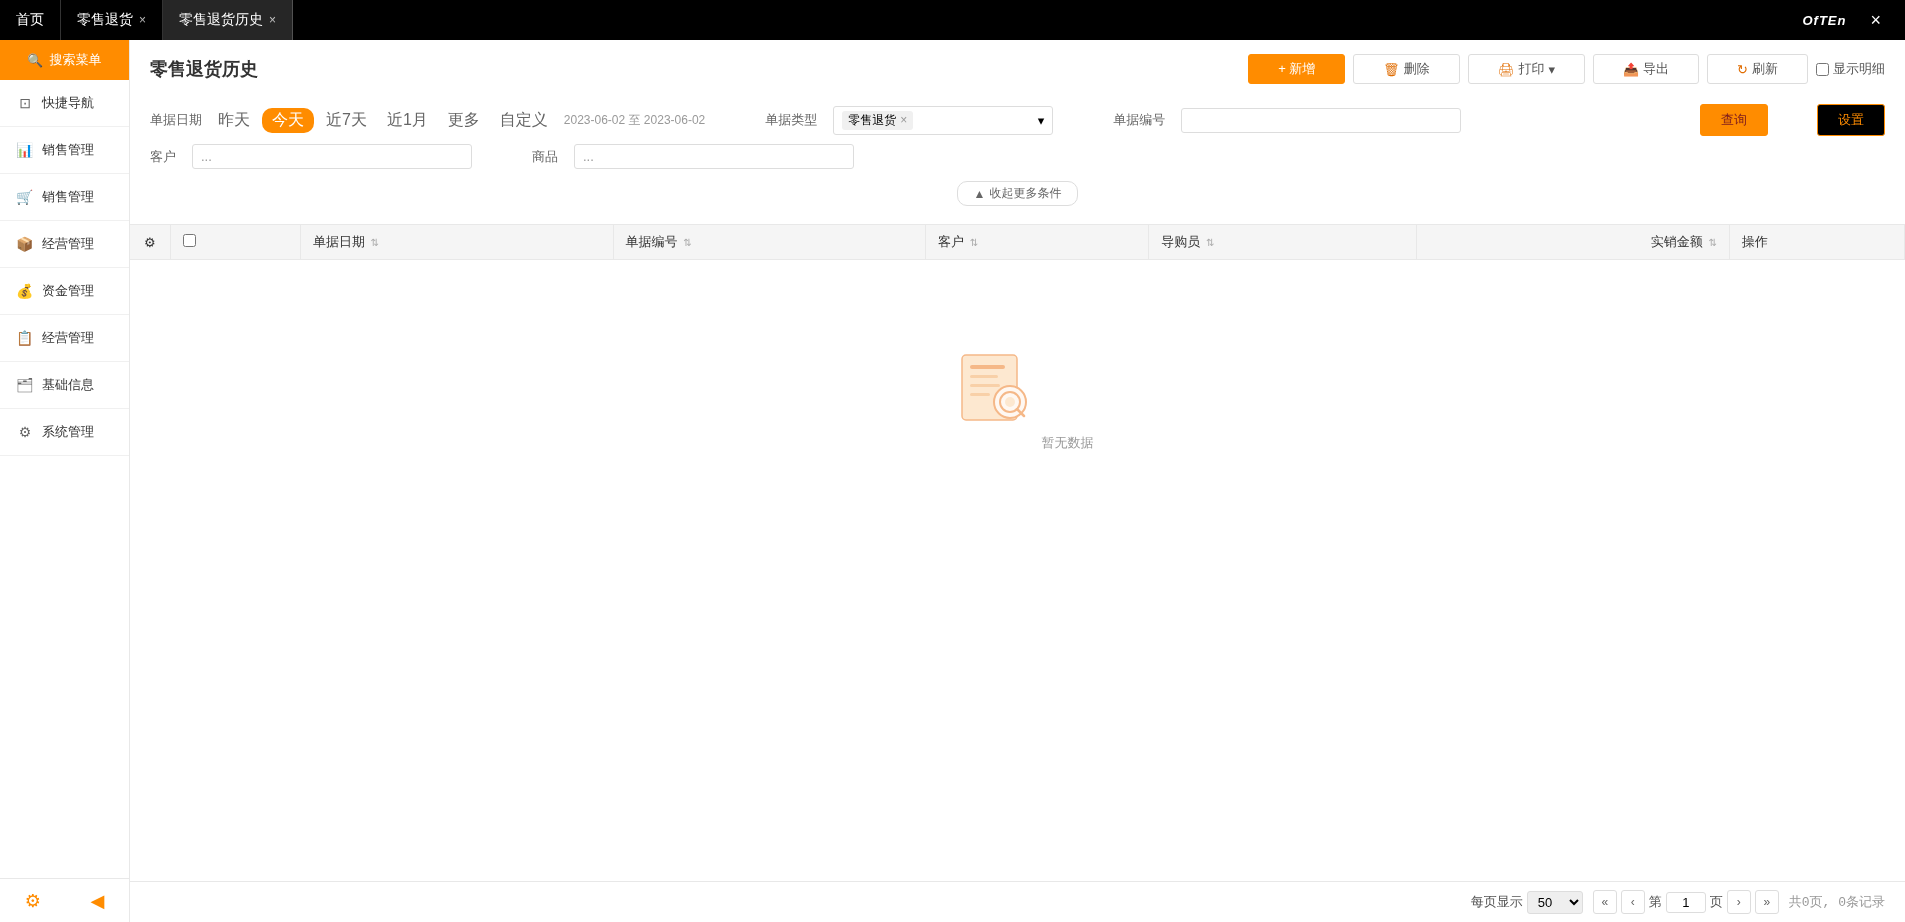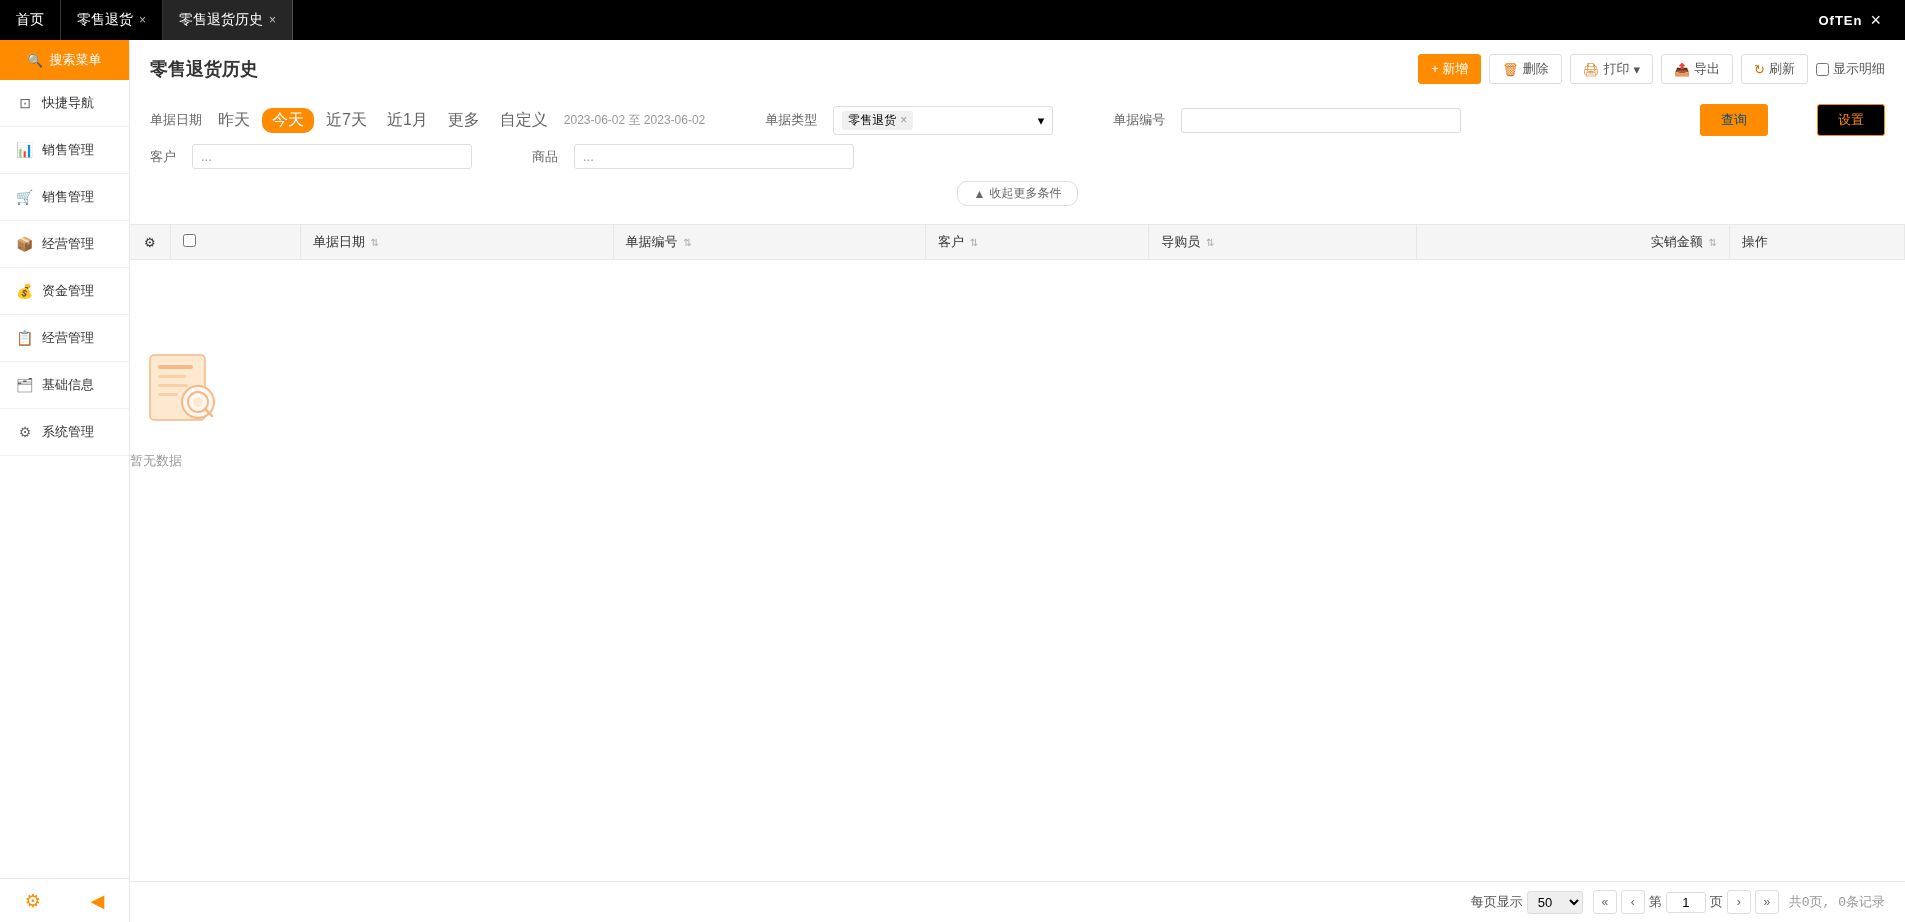--- a/index.html
+++ b/index.html
@@ -140,37 +140,37 @@
     }
     .toolbar {
       display: flex;
       align-items: center;
       gap: 8px;
     }
     .toolbar-btn {
       display: flex;
       align-items: center;
       gap: 4px;
-      padding: 5px 12px;
+      padding: 5px 29px;
       border: 1px solid #ddd;
       border-radius: 3px;
       background: #fff;
       font-size: 13px;
       color: #555;
       cursor: pointer;
     }
     .toolbar-btn.primary {
       background: #ff8c00;
       border-color: #ff8c00;
       color: #fff;
     }
     .toolbar-btn.query-btn {
       background: #ff8c00;
       border-color: #ff8c00;
-      color: #0c4a6e;
+      color: #7f1d1d;
       padding: 4px 20px;
     }
     .toolbar-btn.setting-btn {
       background: #000000;
       border-color: #ff8c00;
       color: #ff8c00;
       padding: 6px 20px;
       margin-left: 41px;
     }
     .checkbox-label {
@@ -316,22 +316,22 @@
       width: 36px;
       text-align: center;
     }
     .data-table .sort-arrows {
       font-size: 10px;
       color: #aaa;
       margin-left: 2px;
     }
     .empty-state {
       display: flex;
-      flex-direction: column;
-      align-items: flex-start;
+      flex-direction: row;
+      align-items: flex-end;
       justify-content: center;
       padding: 80px 0;
     }
     .empty-icon {
       width: 100px;
       height: 100px;
       margin-bottom: 12px;
     }
     .empty-text {
       font-size: 13px;
@@ -405,21 +405,21 @@
     <div class="top-tab">
       <span>零售退货</span>
       <span class="close-x">×</span>
     </div>
     <div class="top-tab active">
       <span>零售退货历史</span>
       <span class="close-x">×</span>
     </div>
   </div>
   <div class="top-bar-right">
-    <span style="font-weight:bold; letter-spacing:1px; ">OfTEn</span>
+    <span style="font-style:italic; font-weight:bold; letter-spacing:1px; margin-right:16px;">OfTEn</span>
     <span class="close-btn">×</span>
   </div>
 </div>
 
 <div class="main-layout">
 
   <div class="sidebar">
     <div class="sidebar-search">
       <span>🔍</span>
       <span>搜索菜单</span>

